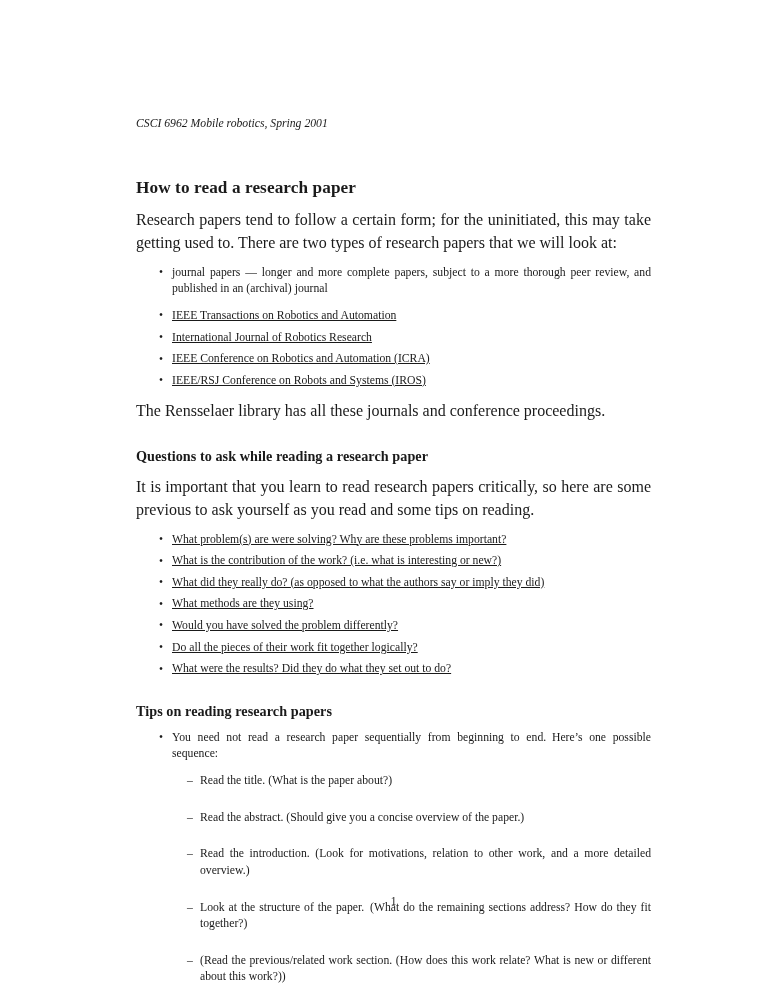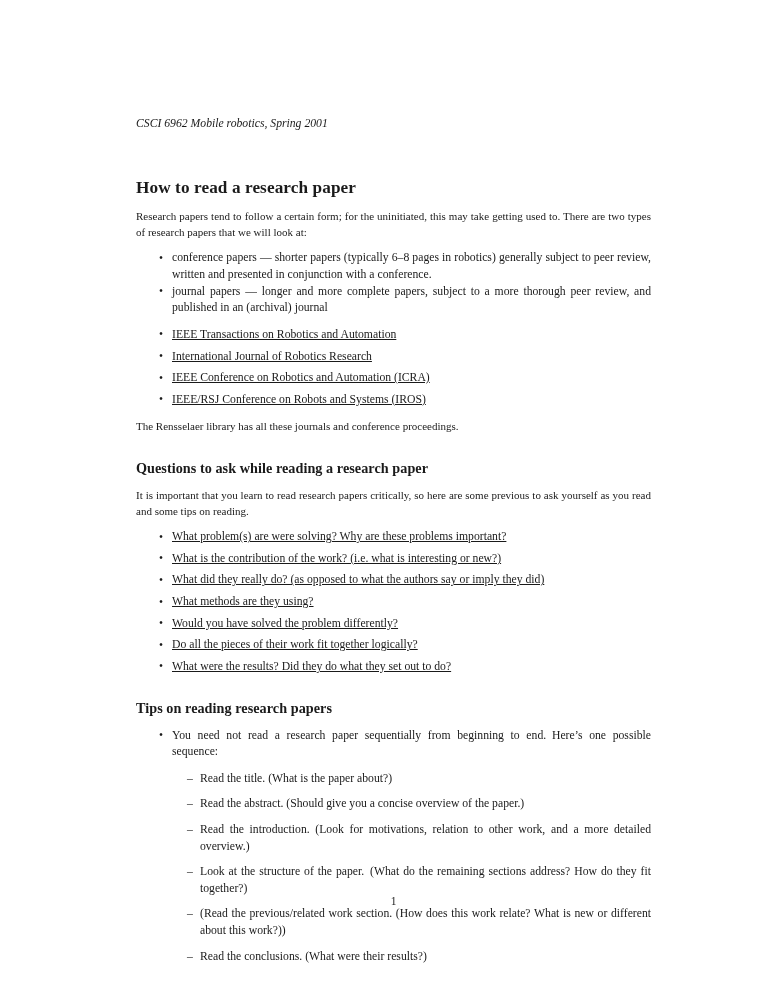--- a/index.html
+++ b/index.html
@@ -39,21 +39,21 @@
 
   h2.section-title {
     font-size: 14.2px;
     font-weight: bold;
     letter-spacing: 0.05px;
     margin: 25px 0 0 0;
     line-height: 1.2;
   }
 
   p.body-text {
-    font-size: 11px;
+    font-size: 16px;
     line-height: 1.42;
     text-align: justify;
     margin: 11px 0 0 0;
   }
 
   
   ul.bullets {
     list-style: none;
     margin: 10px 0 0 0;
     padding: 0;
@@ -88,21 +88,21 @@
     list-style: none;
     margin: 10px 0 0 0;
     padding: 0;
   }
   ul.dashes > li {
     position: relative;
     padding-left: 64px;
     font-size: 11.7px;
     line-height: 1.42;
     text-align: justify;
-    margin-top: 9px;
+    margin-top: 20px;
   }
   ul.dashes > li:first-child { margin-top: 0; }
   ul.dashes > li::before {
     content: "\2013";
     position: absolute;
     left: 51px;
     top: 0;
     font-size: 11.7px;
     line-height: 1.42;
   }
@@ -122,21 +122,20 @@
 
 <div class="page">
 
   <div class="running-head">CSCI 6962 Mobile robotics, Spring 2001</div>
 
   <h1 class="doc-title">How to read a research paper</h1>
 
   <p class="body-text">Research papers tend to follow a certain form; for the uninitiated, this may take getting used to. There are two types of research papers that we will look at:</p>
 
   <ul class="bullets">
-    <li>conference papers — shorter papers (typically 6–8 pages in robotics) generally subject to peer review, written and presented in conjunction with a conference.</li>
     <li>journal papers — longer and more complete papers, subject to a more thorough peer review, and published in an (archival) journal</li>
   </ul>
 
 
   <ul class="bullets compact">
     <li>IEEE Transactions on Robotics and Automation</li>
     <li>International Journal of Robotics Research</li>
     <li>IEEE Conference on Robotics and Automation (ICRA)</li>
     <li>IEEE/RSJ Conference on Robots and Systems (IROS)</li>
   </ul>

